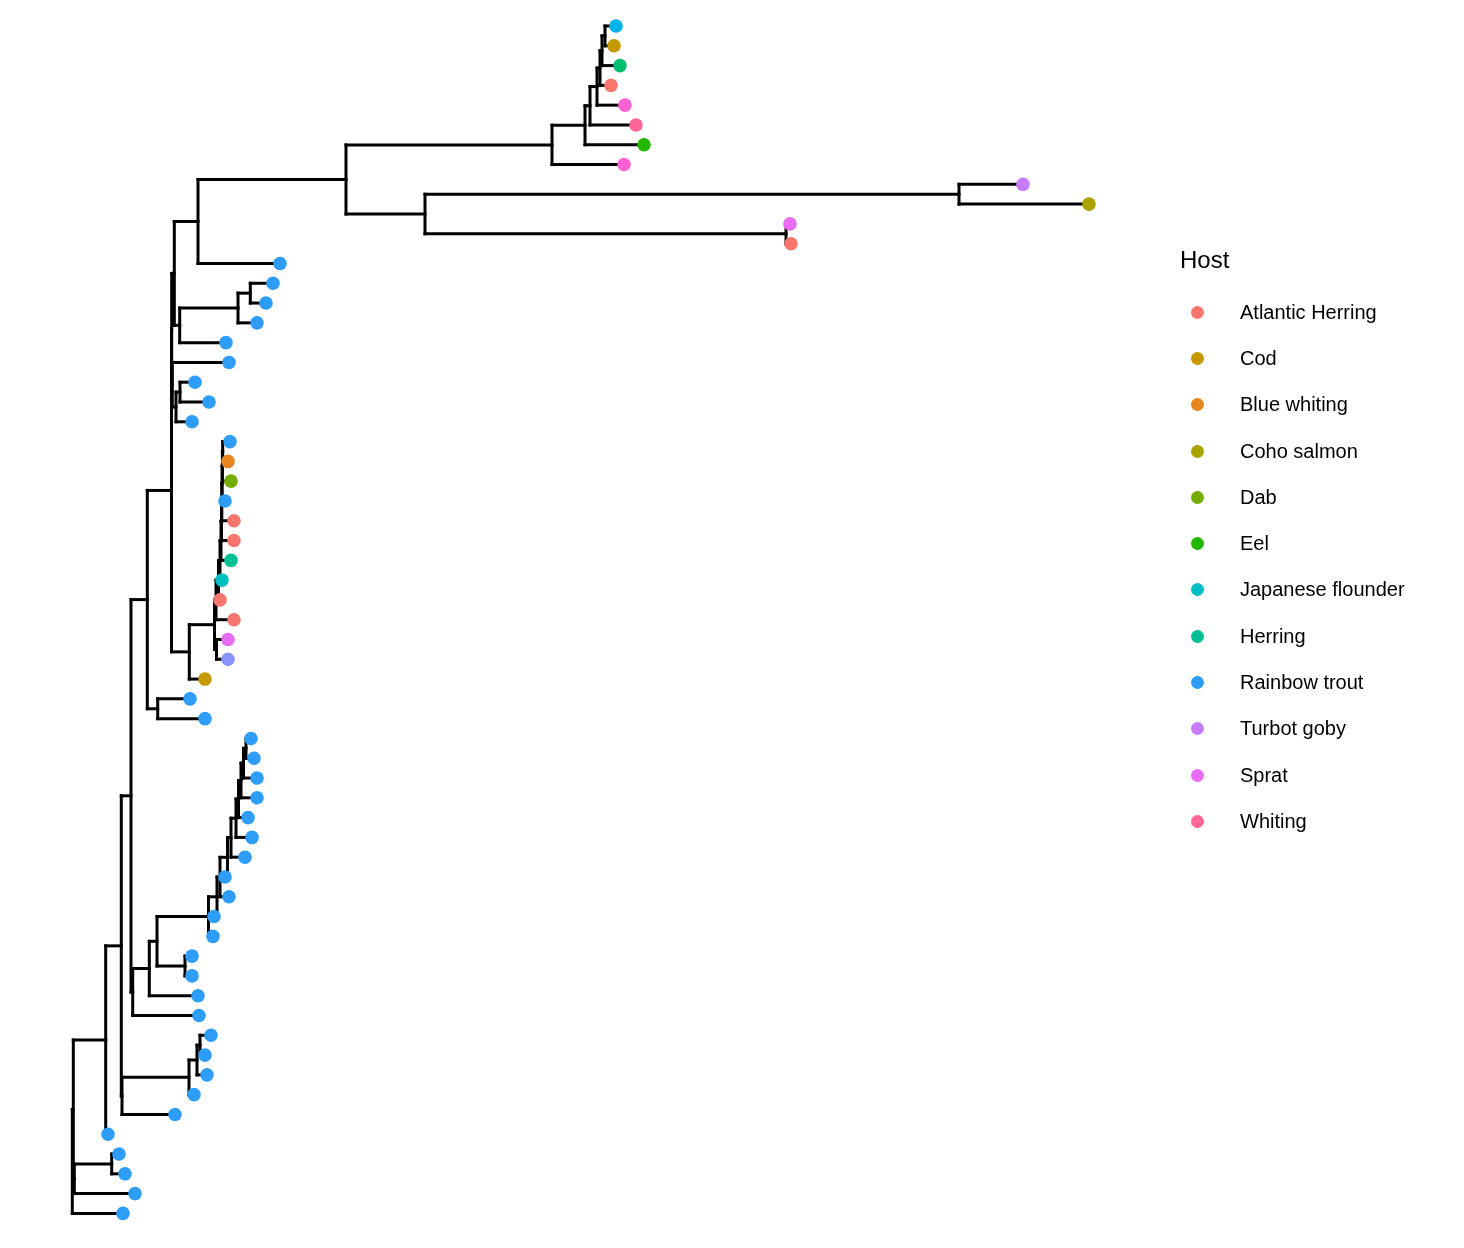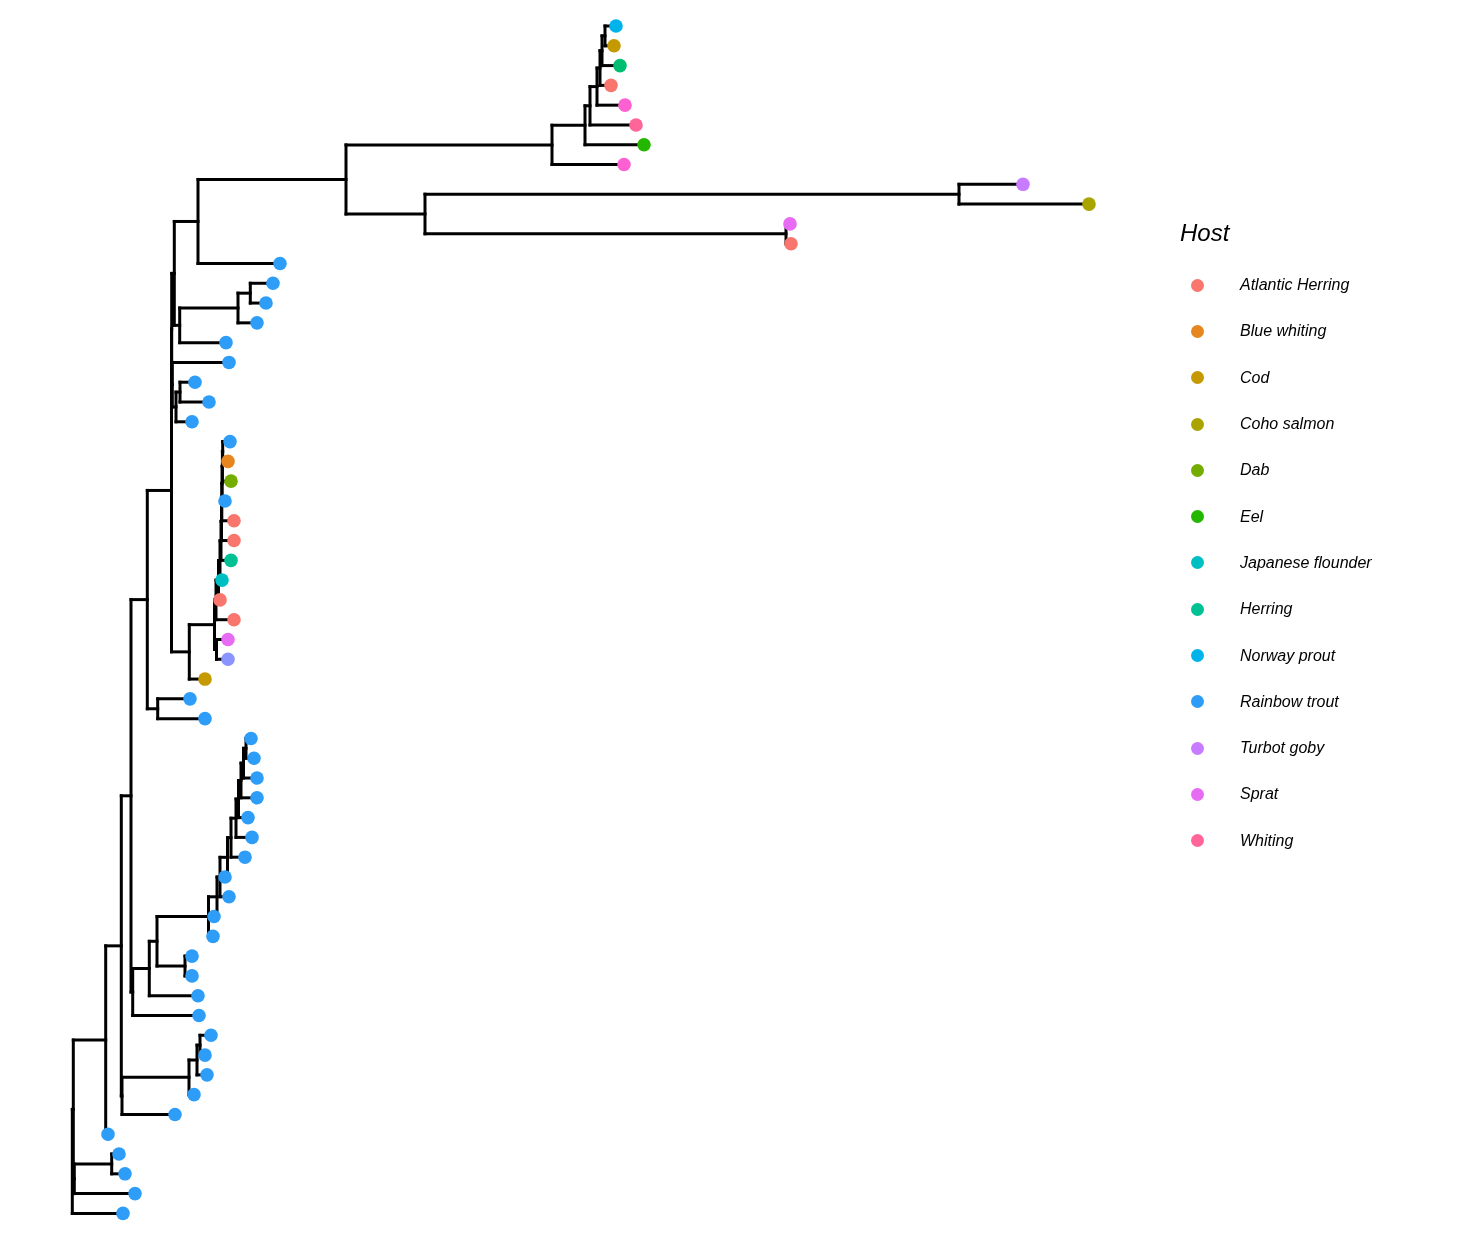--- a/index.html
+++ b/index.html
@@ -5,41 +5,41 @@
   html, body { margin: 0; padding: 0; background: #ffffff; }
   .canvas {
     position: relative;
     width: 1464px;
     height: 1248px;
     background: #ffffff;
     overflow: hidden;
     font-family: "Liberation Sans", sans-serif;
   }
   #tree-svg { position: absolute; left: 0; top: 0; }
-  .legend { position: absolute; left: 1180px; top: 218px; font-style: italic; }
+  .legend { position: absolute; left: 1180px; top: 245px; }
   .legend-title {
     font-size: 24px;
     color: #000000;
     margin-bottom: 14px;
     line-height: 30px;
   }
   .legend-item {
     display: flex;
     align-items: center;
     height: 46.3px;
     padding-left: 11px;
   }
   .legend-dot {
     width: 13px; height: 13px;
     border-radius: 50%;
     margin-right: 36px;
     flex: none;
   }
   .legend-label {
-    font-size: 16px;
+    font-size: 20px;
     color: #000000;
     white-space: nowrap;
   }
 </style>
 </head>
 <body>
 
 <div class="canvas">
   <svg id="tree-svg" width="1464" height="1248" viewBox="0 0 1464 1248">
       <g>
@@ -289,50 +289,46 @@
       </g>
     </svg>
   <div class="legend">
     <div class="legend-title">Host</div>
     <div id="legend-items">
         <div class="legend-item">
           <span class="legend-dot" style="background: rgb(248, 118, 109);"></span>
           <span class="legend-label">Atlantic Herring</span>
         </div>
         <div class="legend-item">
+          <span class="legend-dot" style="background: rgb(197, 153, 0);"></span>
+          <span class="legend-label">Cod</span>
+        </div>
+        <div class="legend-item">
           <span class="legend-dot" style="background: rgb(231, 133, 30);"></span>
           <span class="legend-label">Blue whiting</span>
         </div>
         <div class="legend-item">
-          <span class="legend-dot" style="background: rgb(197, 153, 0);"></span>
-          <span class="legend-label">Cod</span>
-        </div>
-        <div class="legend-item">
           <span class="legend-dot" style="background: rgb(169, 164, 0);"></span>
           <span class="legend-label">Coho salmon</span>
         </div>
         <div class="legend-item">
           <span class="legend-dot" style="background: rgb(116, 172, 0);"></span>
           <span class="legend-label">Dab</span>
         </div>
         <div class="legend-item">
           <span class="legend-dot" style="background: rgb(36, 183, 0);"></span>
           <span class="legend-label">Eel</span>
         </div>
         <div class="legend-item">
           <span class="legend-dot" style="background: rgb(0, 191, 194);"></span>
           <span class="legend-label">Japanese flounder</span>
         </div>
         <div class="legend-item">
           <span class="legend-dot" style="background: rgb(0, 192, 148);"></span>
           <span class="legend-label">Herring</span>
-        </div>
-        <div class="legend-item">
-          <span class="legend-dot" style="background: rgb(0, 180, 235);"></span>
-          <span class="legend-label">Norway prout</span>
         </div>
         <div class="legend-item">
           <span class="legend-dot" style="background: rgb(46, 157, 247);"></span>
           <span class="legend-label">Rainbow trout</span>
         </div>
         <div class="legend-item">
           <span class="legend-dot" style="background: rgb(199, 124, 255);"></span>
           <span class="legend-label">Turbot goby</span>
         </div>
         <div class="legend-item">

